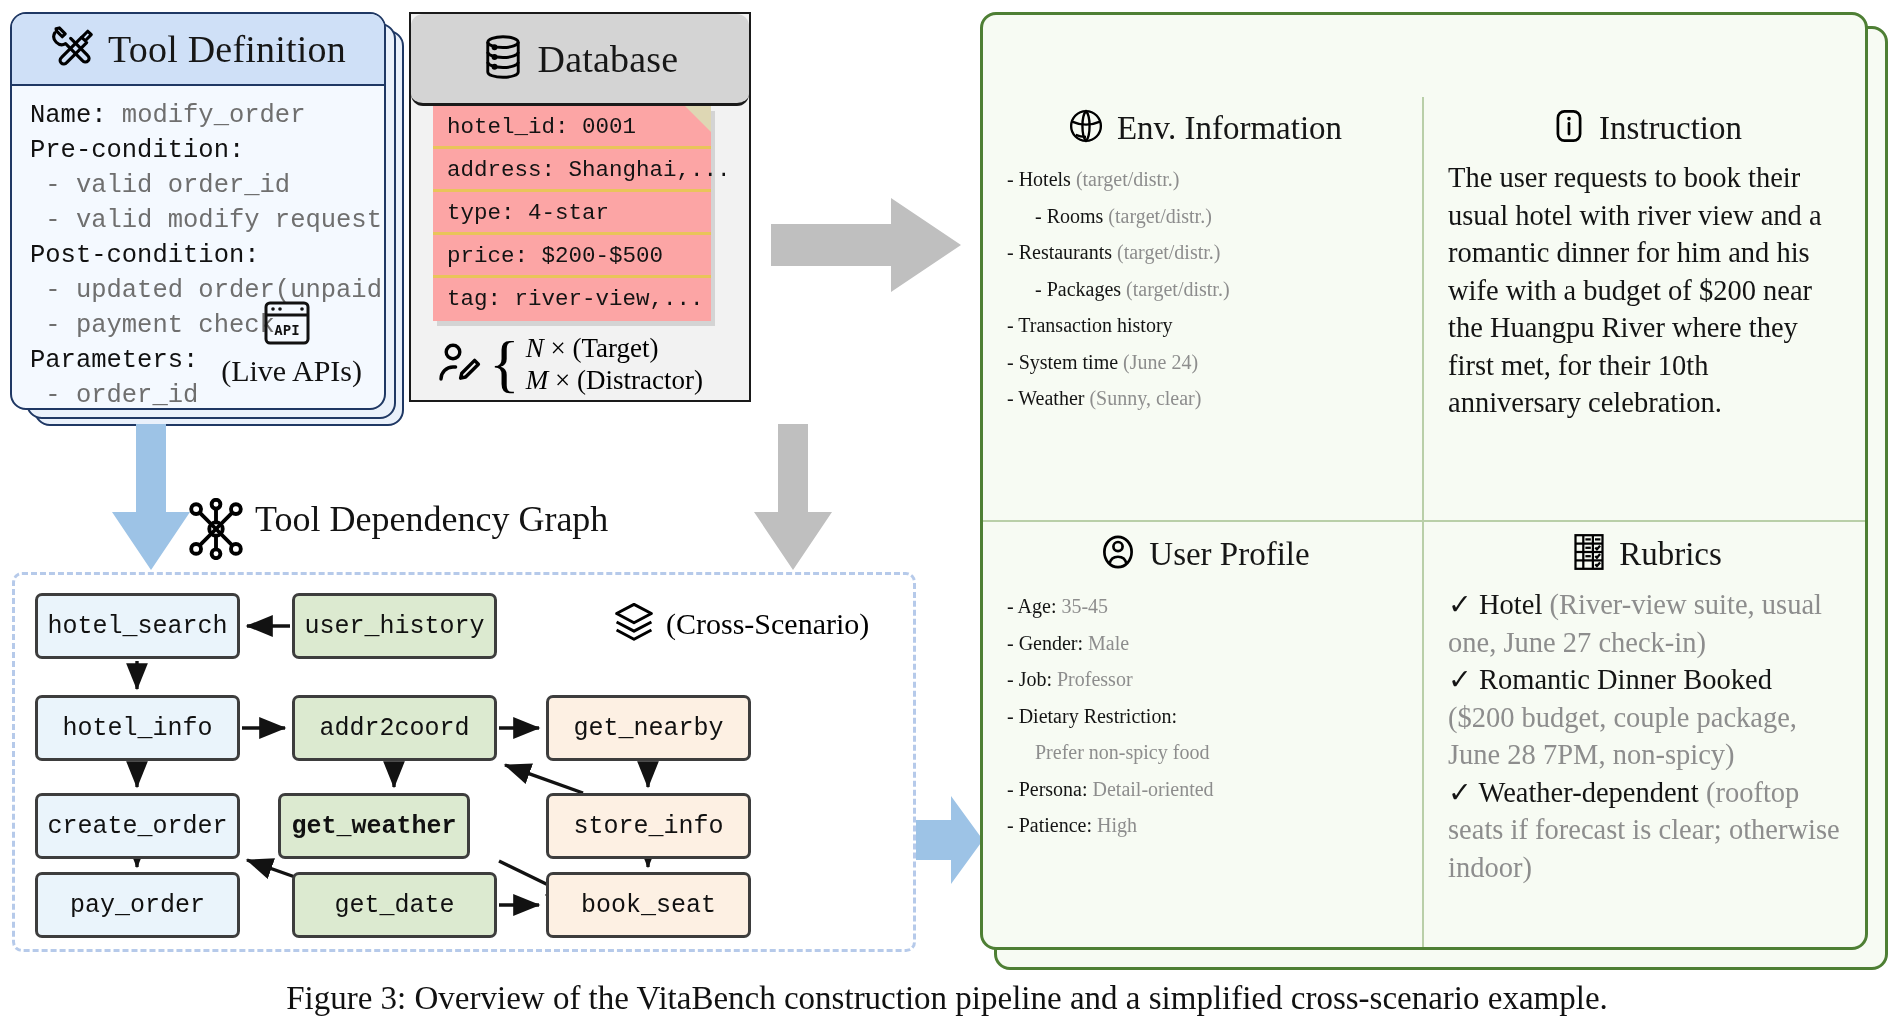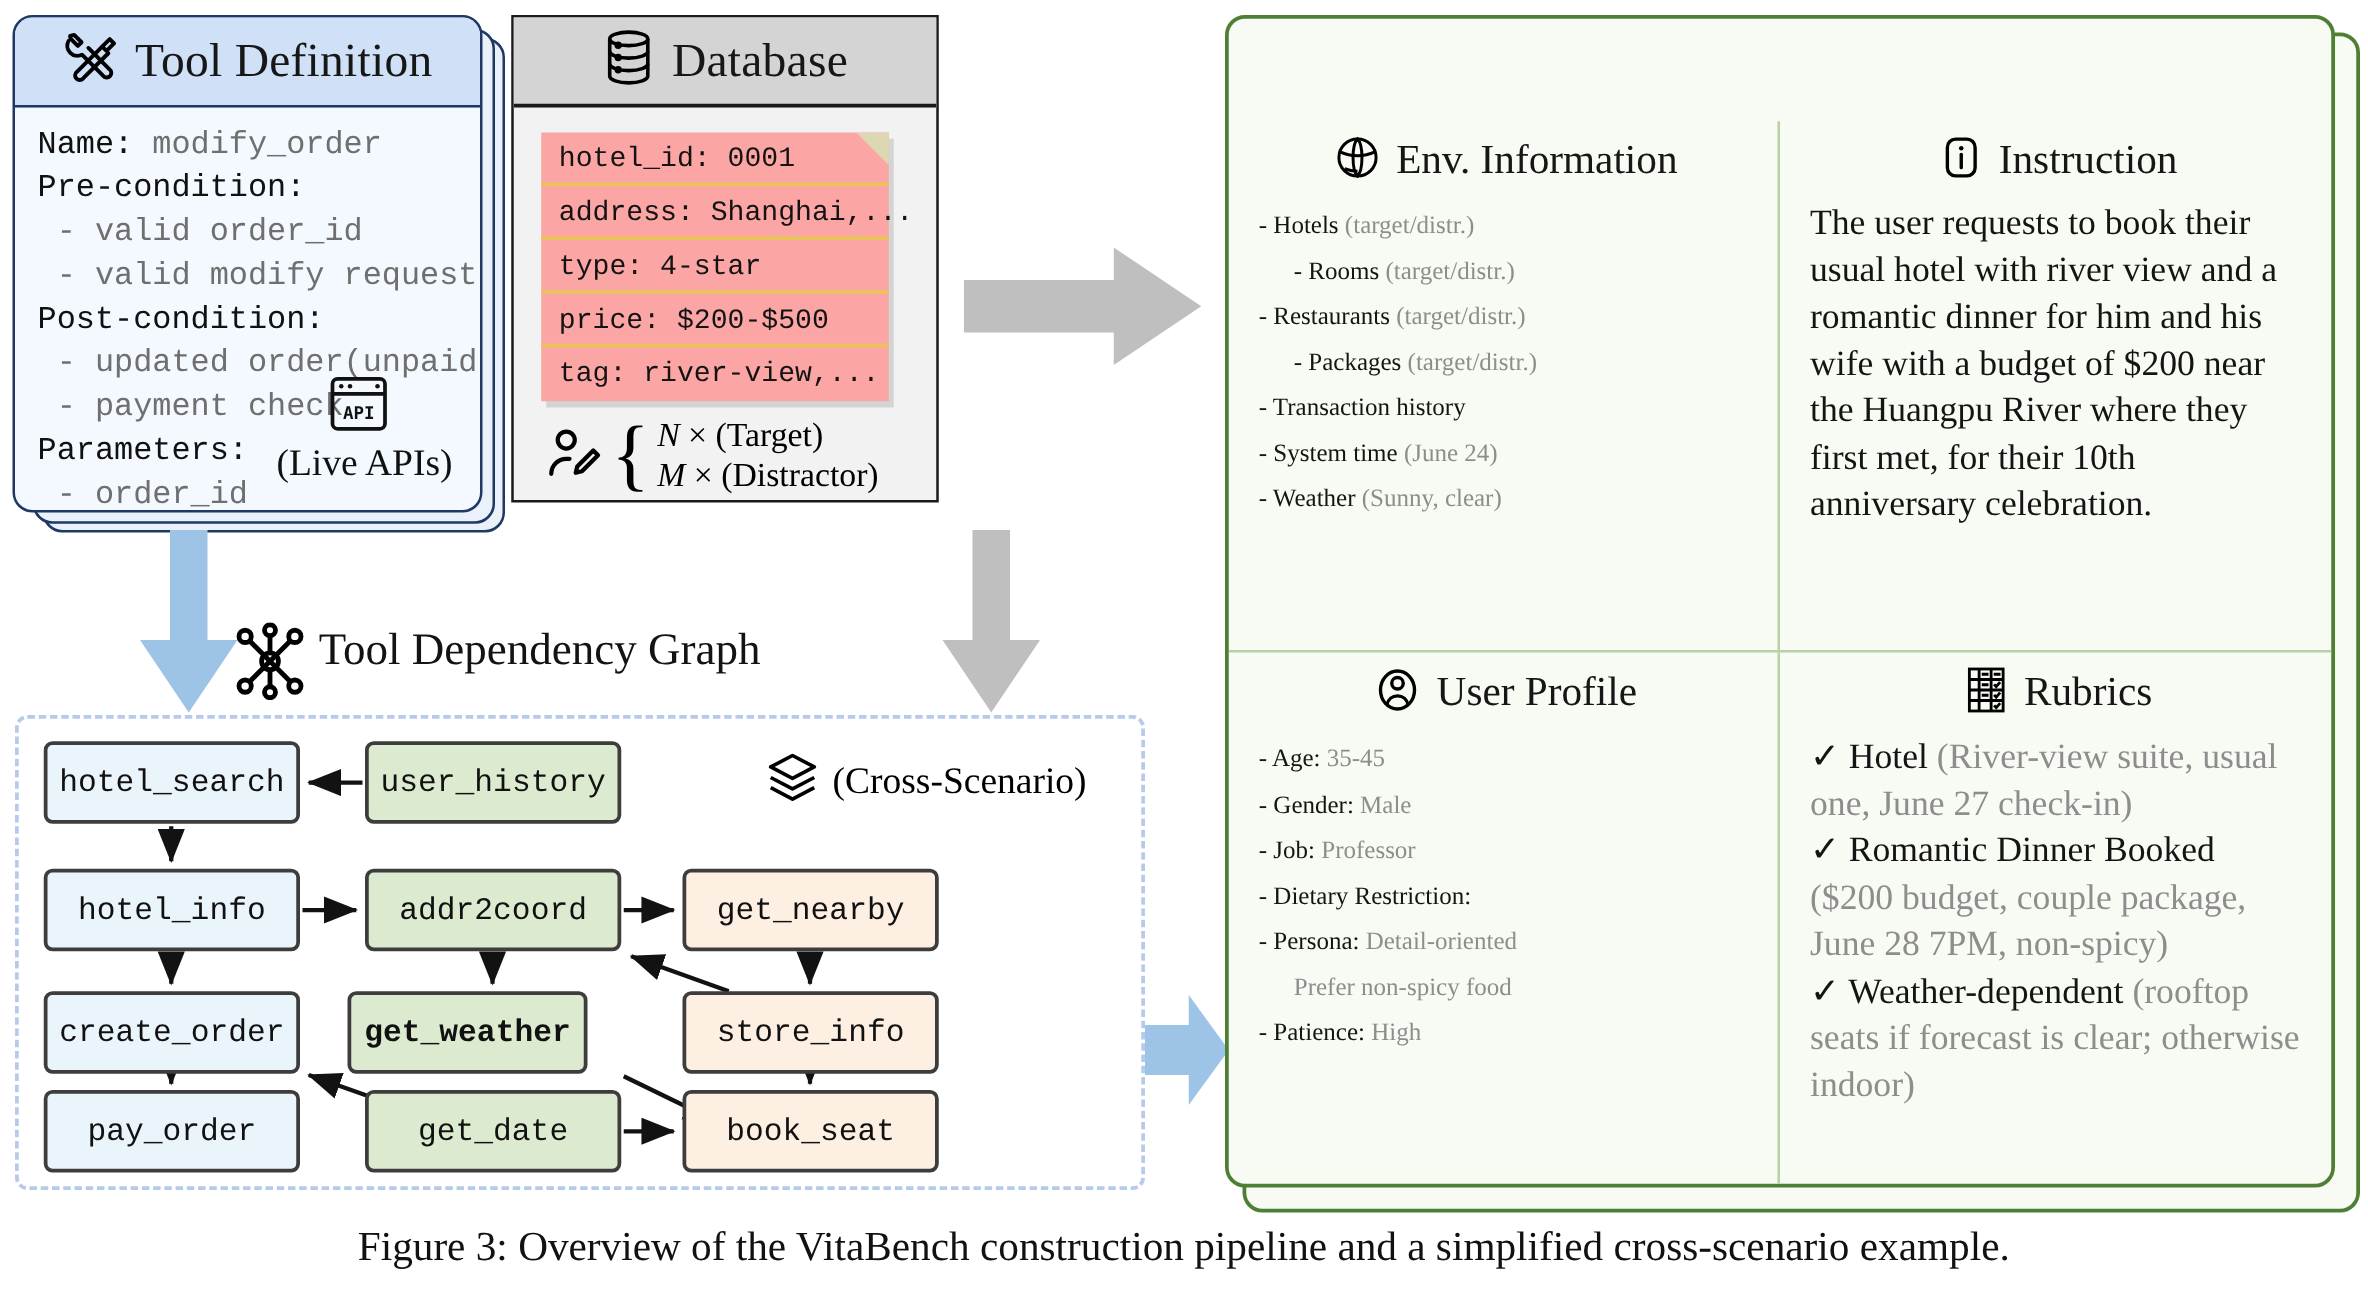--- a/index.html
+++ b/index.html
@@ -22,21 +22,21 @@
   #tooldef .panel-hdr{height:72px;background:#cfe0f7;border-bottom:2.5px solid #1f3864;}
   #tooldef-body{padding:12px 0 0 18px;}
   .td-line{font-size:25.5px;line-height:35px;white-space:pre;color:#111;}
   .td-line.dim{color:#6f6f6f;}
   #api-badge{position:absolute;right:74px;top:287px;}
   #live-apis{position:absolute;right:22px;top:340px;font-size:30px;color:#111;}
 
   
   #database{left:409px;top:12px;width:342px;height:390px;
     border:2.5px solid #1a1a1a;background:#f2f2f2;}
-  #database .panel-hdr{height:72px;background:#d4d4d4;border-bottom:3px solid #1a1a1a;}
+  #database .panel-hdr{height:92px;background:#d4d4d4;border-bottom:3px solid #1a1a1a;border-radius:12px;}
   #db-note{position:absolute;left:22px;top:92px;width:278px;height:215px;
     background:#fca5a5;box-shadow:4px 5px 0 rgba(0,0,0,.12);}
   #db-note .fold{position:absolute;right:0;top:0;width:0;height:0;
     border-left:26px solid transparent;border-top:26px solid #ded7b4;}
   .db-row{font-size:22.5px;line-height:42.5px;color:#131313;padding-left:14px;
     border-bottom:3px solid #e9c45a;white-space:nowrap;box-sizing:border-box;height:43px;}
   .db-row:last-child{border-bottom:none;}
   #db-nm{position:absolute;left:24px;top:318px;display:flex;align-items:center;gap:6px;}
   #db-nm .brace{font-size:64px;line-height:60px;font-family:"Liberation Serif",serif;}
   #db-nm .nm{font-size:27px;line-height:32px;white-space:nowrap;}
@@ -327,22 +327,22 @@
             <path d="M6.6 19.6c.6-3 2.8-4.6 5.4-4.6s4.8 1.6 5.4 4.6"></path>
           </svg>
         </span>
         <span class="quad-title">User Profile</span>
       </div>
       <div style="margin-top:12px;">
         <div class="q-line"><span>- Age: </span><span class="g">35-45</span></div>
         <div class="q-line"><span>- Gender: </span><span class="g">Male</span></div>
         <div class="q-line"><span>- Job: </span><span class="g">Professor</span></div>
         <div class="q-line"><span>- Dietary Restriction:</span><span class="g"></span></div>
+        <div class="q-line indent"><span></span><span class="g">Prefer non-spicy food</span></div>
         <div class="q-line"><span>- Persona: </span><span class="g">Detail-oriented</span></div>
-        <div class="q-line indent"><span></span><span class="g">Prefer non-spicy food</span></div>
         <div class="q-line"><span>- Patience: </span><span class="g">High</span></div>
       </div>
     </div>
 
     <div class="quad">
       <div class="quad-hdr">
         <span>
           <svg width="36" height="40" viewBox="0 0 24 26" fill="none" stroke="#000" stroke-width="1.5">
             <rect x="3" y="1.8" width="18" height="22.4"></rect>
             <line x1="8.2" y1="1.8" x2="8.2" y2="24.2"></line>

